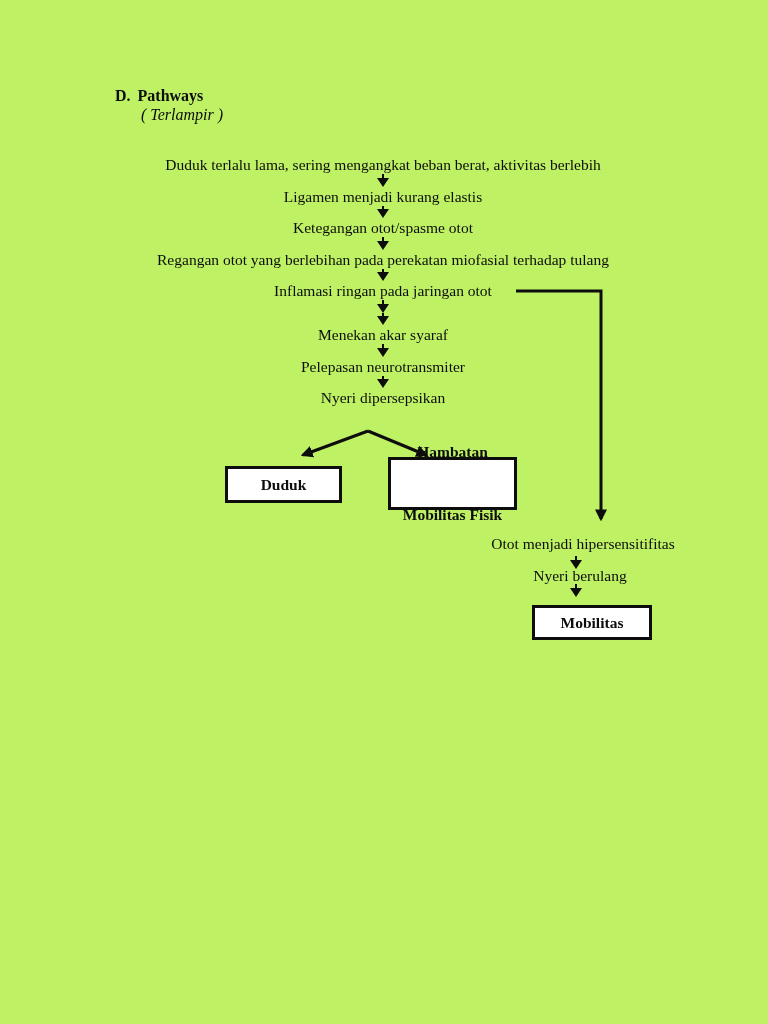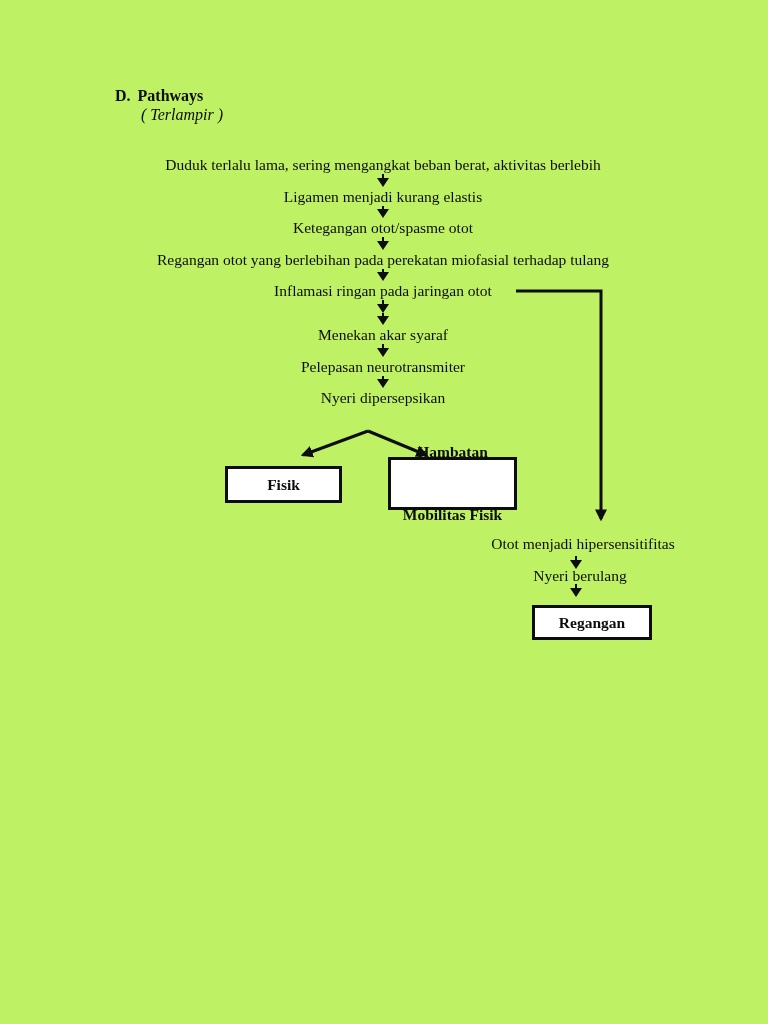--- a/index.html
+++ b/index.html
@@ -112,28 +112,28 @@
     <div class="darrow"></div>
     <div class="darrow"></div>
     <div class="step">Menekan akar syaraf</div>
     <div class="darrow"></div>
     <div class="step">Pelepasan neurotransmiter</div>
     <div class="darrow"></div>
     <div class="step">Nyeri dipersepsikan</div>
   </div>
 
   <div class="box box-nyeri">
-    <span>Fisik</span>
+    <span>Duduk</span>
   </div>
   <div class="box box-hambatan">
     <span>Hambatan</span>
     <span>Mobilitas Fisik</span>
   </div>
 
   <div class="sbtext sb-step1">Otot menjadi hipersensitifitas</div>
   <div class="darrow abs sb-arrow1"></div>
   <div class="sbtext sb-step2">Nyeri berulang</div>
   <div class="darrow abs sb-arrow2"></div>
   <div class="box box-ansietas">
-    <span>Regangan</span>
+    <span>Mobilitas</span>
   </div>
 
 </div>
 
 </body></html>

